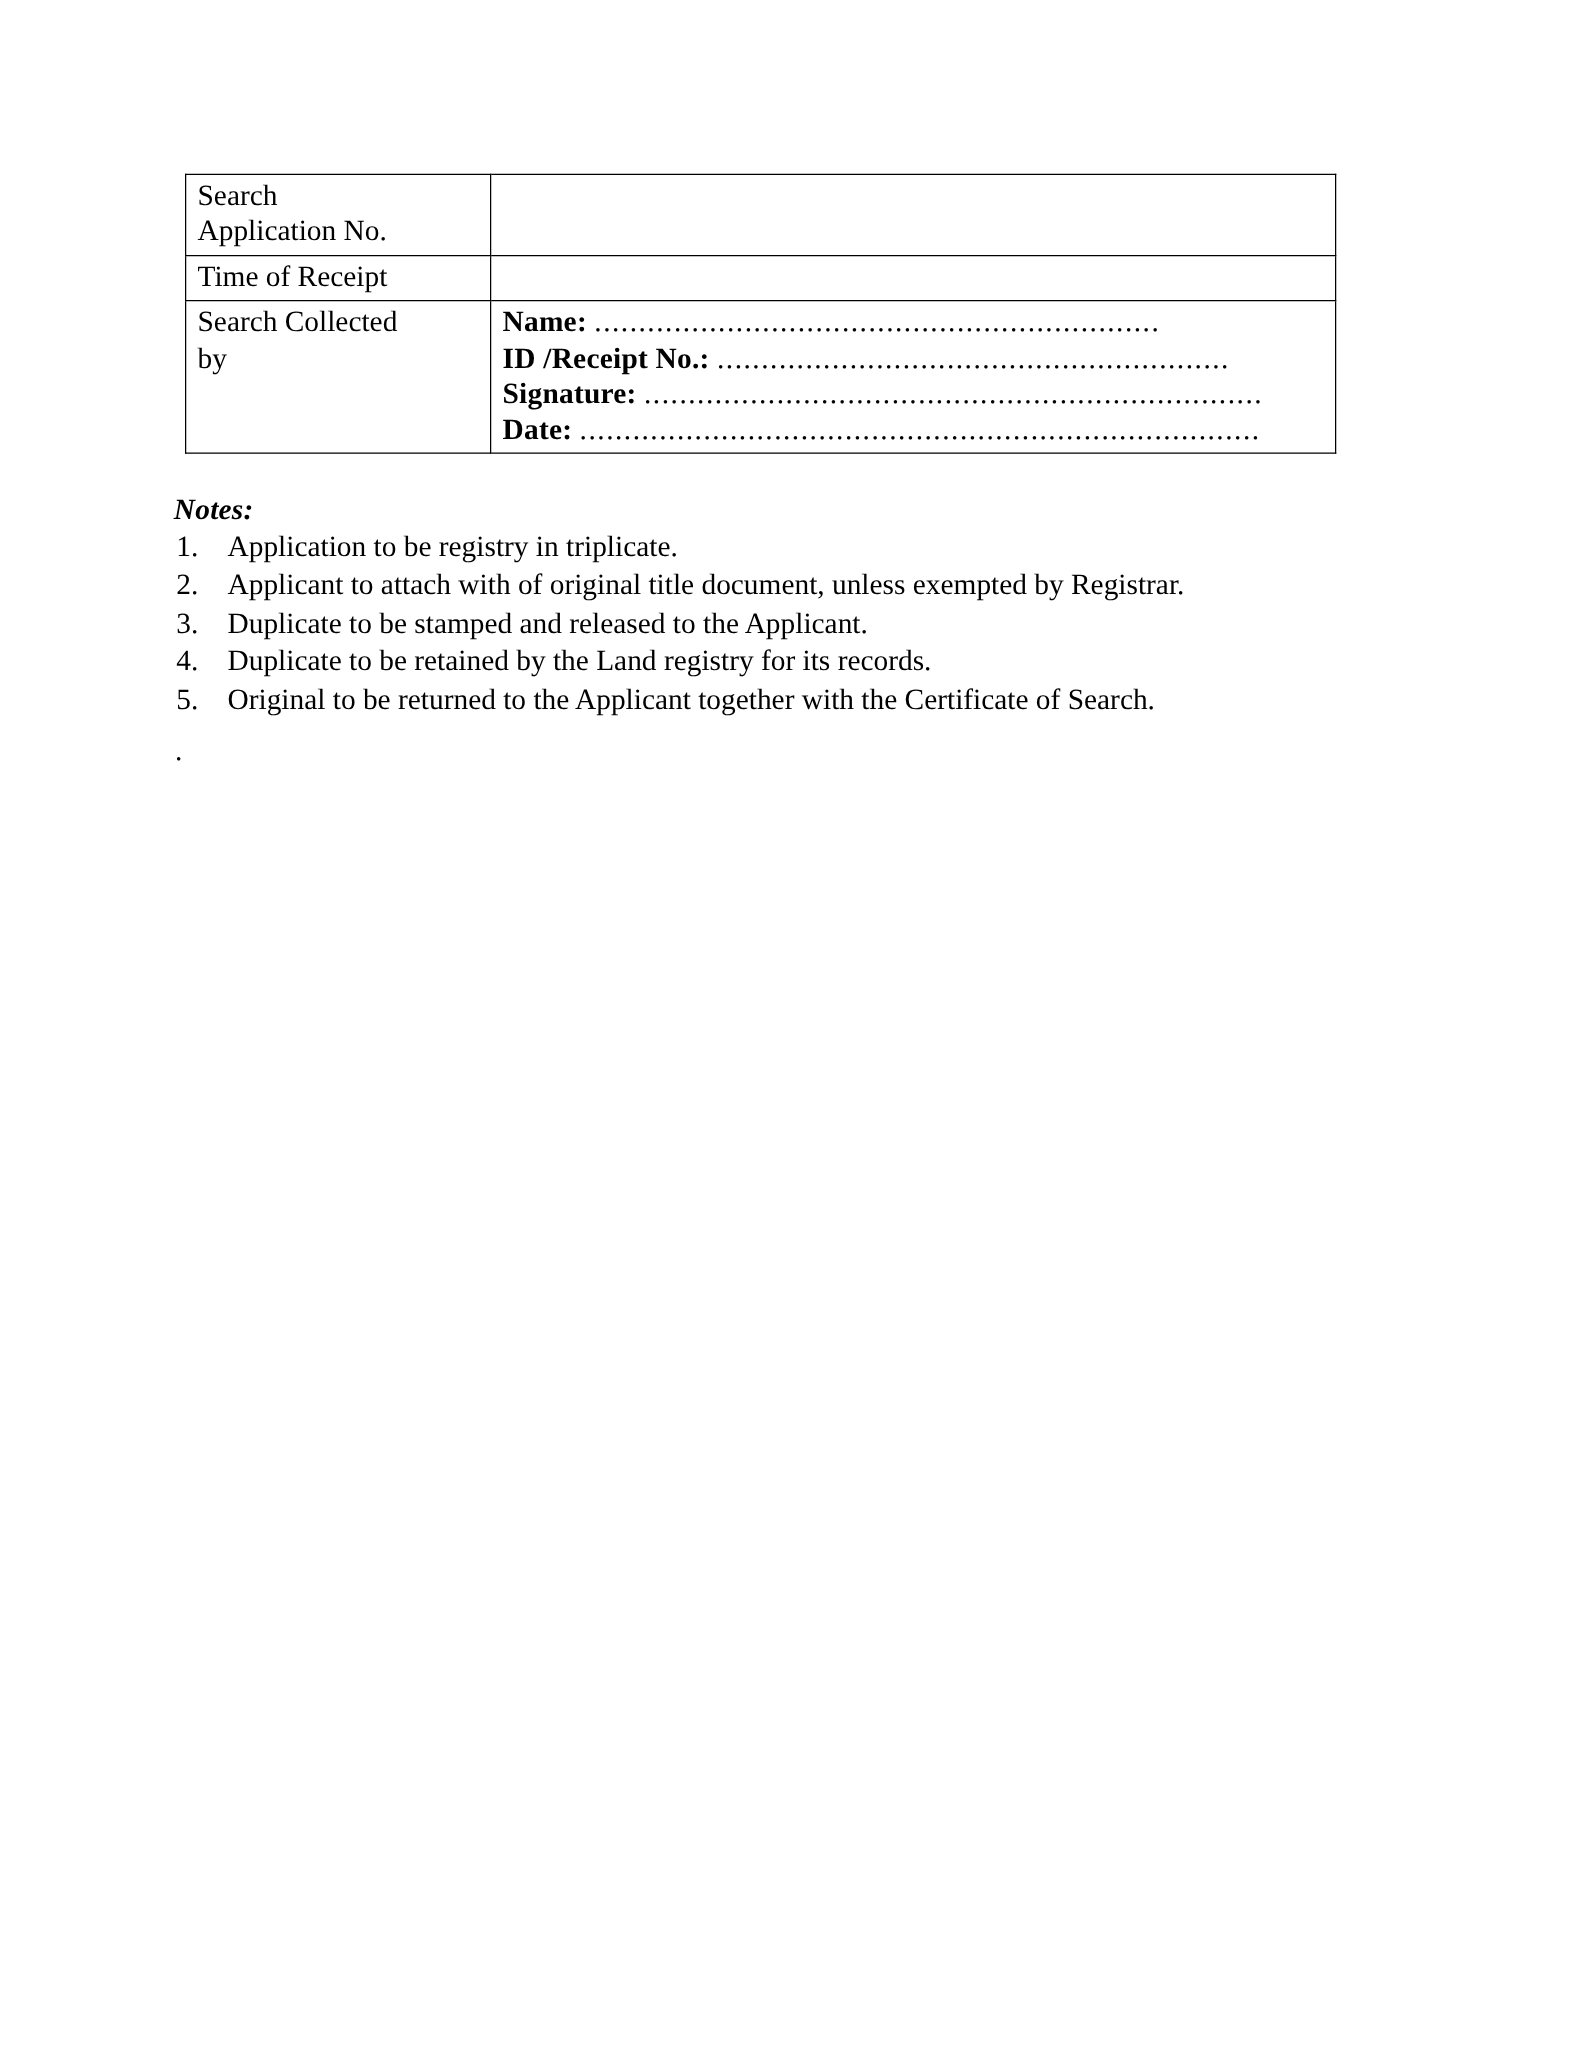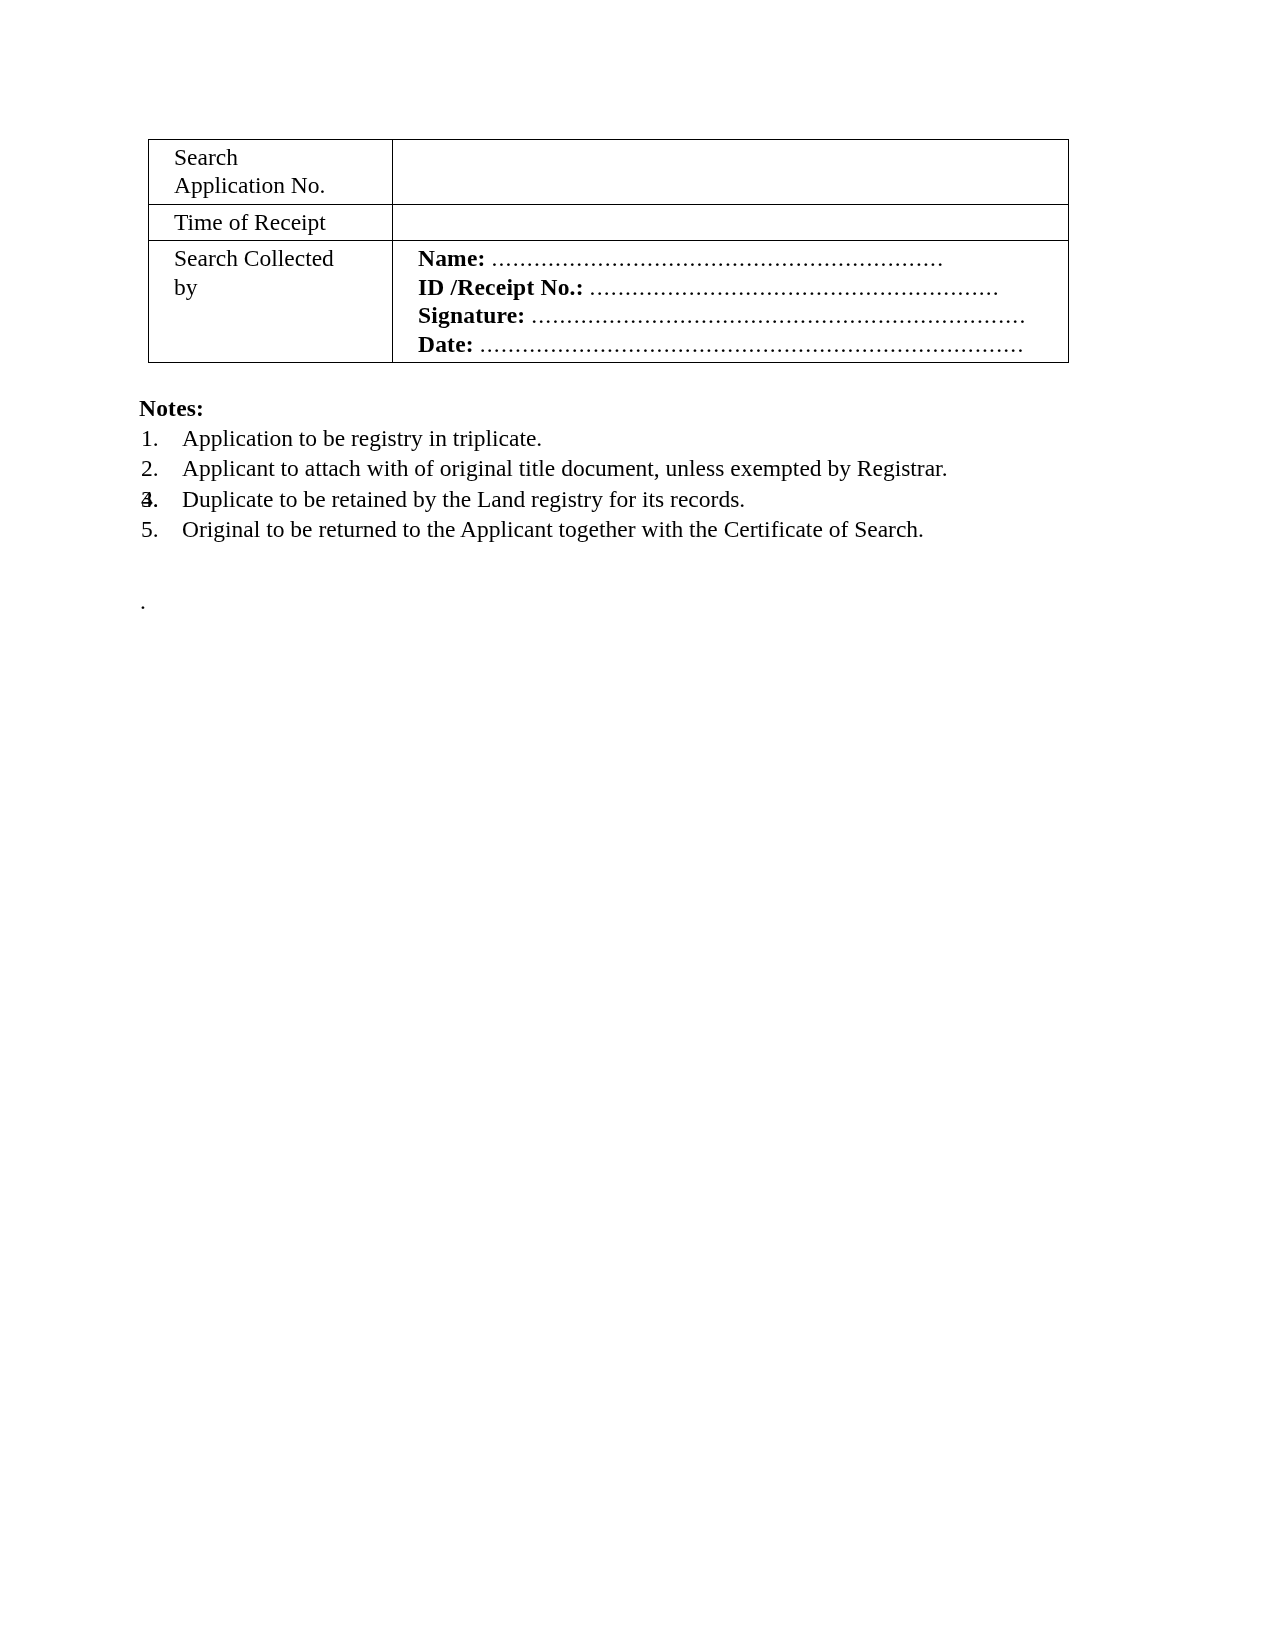--- a/index.html
+++ b/index.html
@@ -26,21 +26,21 @@
     width: 920px;
     border-collapse: collapse;
     table-layout: fixed;
     font-size: 23.5px;
     line-height: 1.21;
   }
 
   .receipt-table td {
     border: 1.6px solid #000000;
     vertical-align: top;
-    padding: 3px 0 4px 25px;
+    padding: 3px 0 4px 9px;
   }
 
   .receipt-table col.label-col { width: 244px; }
   .receipt-table col.value-col { width: 676px; }
 
   .cell-label {
     white-space: pre-line;
   }
 
   .cell-value-empty {
@@ -77,20 +77,21 @@
     top: 395px;
     width: 980px;
     font-size: 23.5px;
     line-height: 1.19;
   }
 
   .notes-heading {
     font-weight: bold;
     margin: 0 0 2px 0;
     letter-spacing: 0.2px;
+    font-style: italic;
   }
 
   .notes-list {
     list-style: none;
     margin: 0;
     padding: 0;
   }
 
   .notes-list li {
     position: relative;
@@ -164,20 +165,21 @@
       <li>
         <span class="num">1.</span>
         <span>Application to be registry in triplicate.</span>
       </li>
       <li>
         <span class="num">2.</span>
         <span>Applicant to attach with of original title document, unless exempted by Registrar.</span>
       </li>
       <li>
         <span class="num">3.</span>
+        <span>Duplicate to be stamped and released to the Applicant.</span>
       </li>
       <li>
         <span class="num">4.</span>
         <span>Duplicate to be retained by the Land registry for its records.</span>
       </li>
       <li>
         <span class="num">5.</span>
         <span>Original to be returned to the Applicant together with the Certificate of Search.</span>
       </li>
     </ol>

